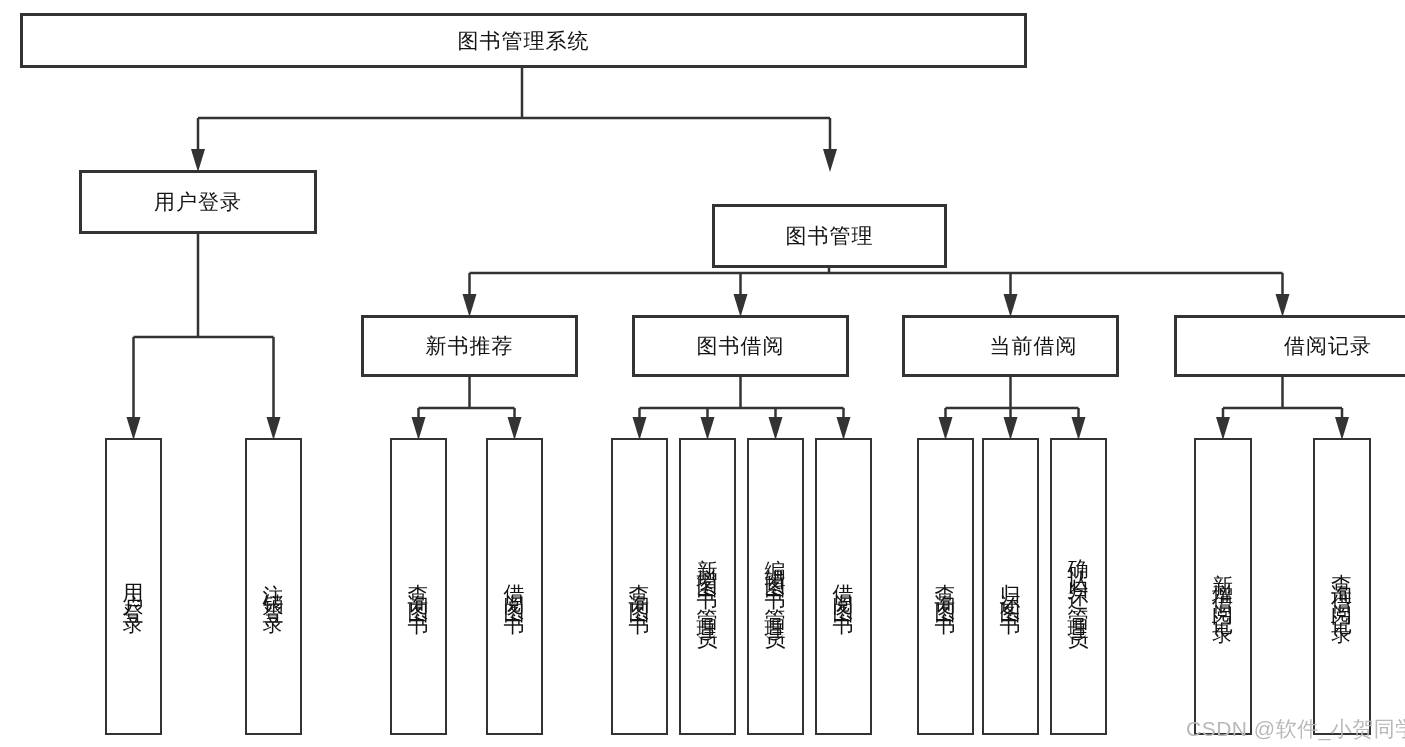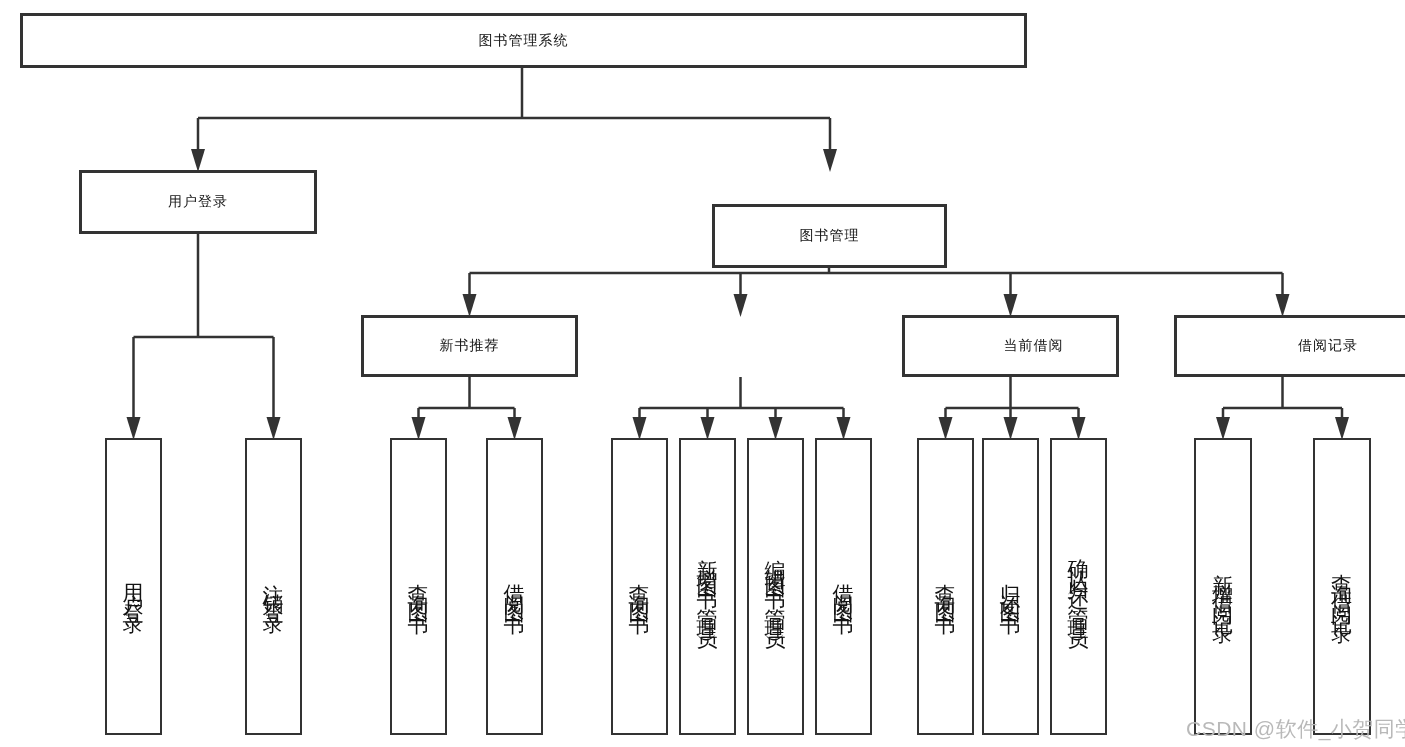--- a/index.html
+++ b/index.html
@@ -21,21 +21,21 @@
   #wires polygon{fill:var(--line);stroke:none;}
   .node{
     position:absolute;
     background:#ffffff;
     border:3px solid var(--line);
     box-sizing:border-box;
     display:flex;align-items:center;justify-content:center;
     color:var(--text);
     z-index:1;
   }
-  .h-node{font-size:14px;letter-spacing:1px;white-space:nowrap;}
+  .h-node{font-size:21px;letter-spacing:1px;white-space:nowrap;}
   .v-node{border-width:2.5px;}
   .v-node .vtext{
     writing-mode:vertical-rl;
     text-orientation:mixed;
     font-size:21px;
     line-height:1;
     letter-spacing:10px;
     white-space:nowrap;
     color:var(--text);
   }
@@ -124,20 +124,23 @@
   <div class="node h-node" style="left:79px;top:170px;width:238px;height:64px;">
     <span>用户登录</span>
   </div>
   <div class="node h-node" style="left:712px;top:170px;width:235px;height:64px;margin-top:34px;">
     <span>图书管理</span>
   </div>
 
   <div class="node h-node" style="left:361px;top:315px;width:217px;height:62px;">
     <span>新书推荐</span>
   </div>
+  <div class="node h-node" style="left:632px;top:315px;width:217px;height:62px;">
+    <span>图书借阅</span>
+  </div>
   <div class="node h-node" style="left:902px;top:315px;width:217px;height:62px;padding-left:46px;">
     <span>当前借阅</span>
   </div>
   <div class="node h-node" style="left:1174px;top:315px;width:260px;height:62px;padding-left:48px;">
     <span>借阅记录</span>
   </div>
 
   <div class="node v-node" style="left:105px;top:438px;width:57px;height:297px;">
     <span class="vtext">用户登录</span>
   </div>

